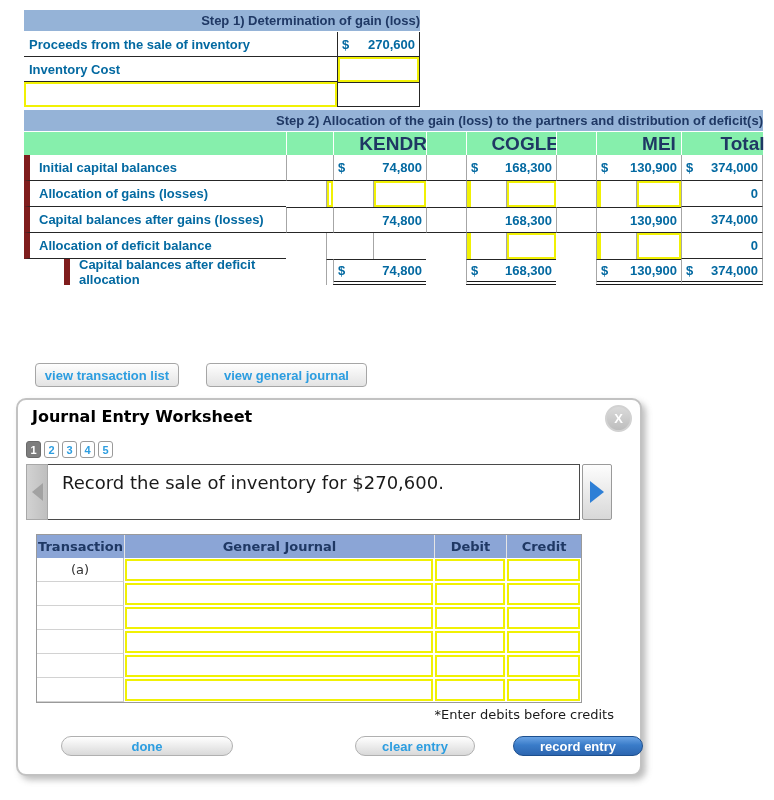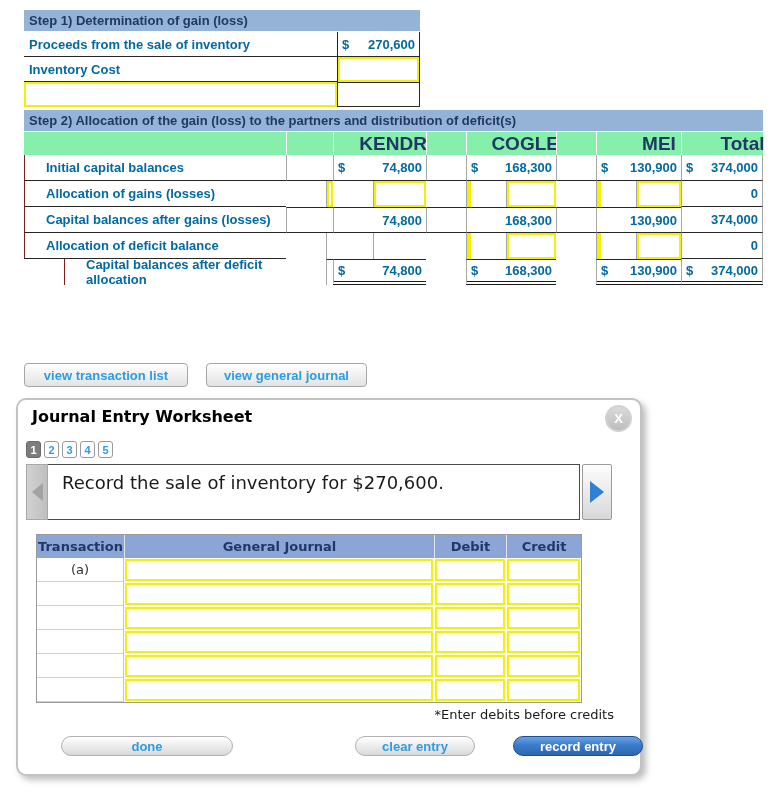--- a/index.html
+++ b/index.html
@@ -1,52 +1,52 @@
 <!DOCTYPE html>
 <html><head>
 <meta charset="utf-8">
 <style>
   html,body{margin:0;padding:0;background:#fff;}
   body{width:774px;height:800px;font-family:"Liberation Sans",sans-serif;}
   #root{position:relative;width:774px;height:800px;overflow:hidden;background:#fff;}
 
   
   .hdr{grid-column:1/-1;height:22px;background:#95b3d7;color:#1f3864;font-weight:bold;
-       font-size:13px;line-height:22px;padding-left:5px;border-bottom:1px solid #fff;box-sizing:border-box;}
+       font-size:13px;line-height:22px;padding-left:5px;border-bottom:1px solid #fff;box-sizing:border-box;text-align:right;}
   .cell{box-sizing:border-box;position:relative;font-size:13px;font-weight:bold;color:#0369a1;
         display:flex;align-items:center;background:#fff;}
   .yin{position:absolute;left:0;top:0;right:0;bottom:0;border:2px solid #f1f104;background:#fff;box-sizing:border-box;}
 
   .s1{position:absolute;left:24px;top:10px;width:396px;display:grid;grid-template-columns:313px 83px;}
   .s1 .cell{height:25px;}
   .s1 .lbl{padding-left:5px;border-bottom:1px solid #262626;}
   .s1 .amt{border-left:1px solid #262626;border-right:1px solid #262626;border-bottom:1px solid #262626;
            justify-content:space-between;padding:0 4px;}
   .s1 .nbb{border-bottom:none;}
   .s1 .r3amt{border-top:1px solid #262626;}
 
   .s2{position:absolute;left:24px;top:110px;width:739px;display:grid;
       grid-template-columns:262px 47px 93px 40px 90px 40px 85px 82px;}
   .s2 .ch{height:23px;background:#86efac;color:#1f3864;font-weight:bold;font-size:19px;
           display:flex;align-items:center;justify-content:center;border-left:1px solid #fff;box-sizing:border-box;padding-left:40px;}
   .s2 .ch.first{border-left:none;}
   .s2 .cell{height:26px;border-bottom:1px solid #262626;border-left:1px solid #a6a6a6;}
-  .s2 .c1{border-left:1px solid #7f1d1d;padding-left:21px;}
+  .s2 .c1{border-left:6px solid #7f1d1d;padding-left:9px;}
   .s2 .lastcol{border-right:1px solid #a6a6a6;}
   .s2 .money{justify-content:space-between;padding:0 4px;}
   .s2 .numonly{justify-content:flex-end;padding-right:4px;}
   .s2 .nb{border-bottom:none;margin-left:40px;}
   .s2 .bt{border-top:1px solid #262626;}
   .s2 .dbl{border-bottom:4px double #1a1a1a;}
 
   
   .vbtn{position:absolute;top:363px;height:24px;box-sizing:border-box;border:1px solid #a6a6a6;border-radius:4px;
         background:linear-gradient(#fefefe,#e3e3e3);color:#2c9de0;font-weight:bold;font-size:13px;
         display:flex;align-items:center;justify-content:center;cursor:pointer;}
-  #vbtn1{left:24px;width:164px;}
+  #vbtn1{left:35px;width:144px;}
   #vbtn2{left:206px;width:161px;}
 
   
   .panel{position:absolute;left:16px;top:398px;width:622px;height:374px;background:#fff;
          border:2px solid #c2c2c2;border-radius:10px;box-shadow:4px 4px 6px rgba(110,110,110,.45);}
   .ptitle{position:absolute;left:14px;top:7px;font-family:"DejaVu Sans",sans-serif;
           font-weight:bold;font-size:16px;color:#000;}
   .closeb{position:absolute;right:8px;top:5px;width:23px;height:23px;border-radius:50%;
           background:linear-gradient(#dadada,#bdbdbd);border:2px solid #d2d2d2;color:#fff;
           font-weight:bold;font-size:13px;display:flex;align-items:center;justify-content:center;cursor:pointer;}

